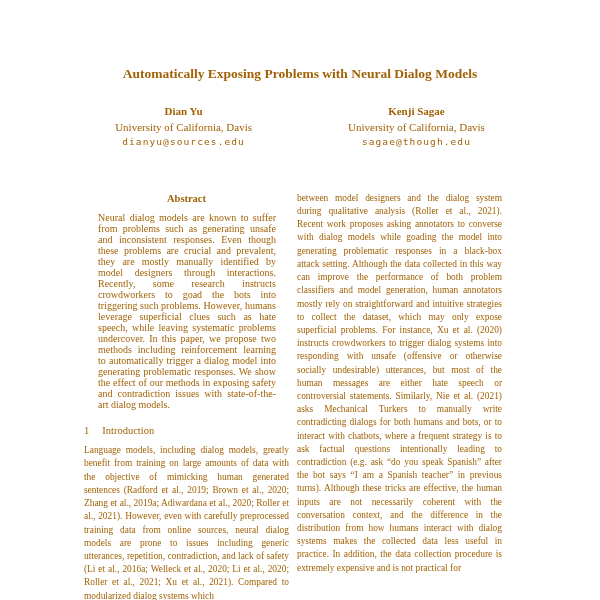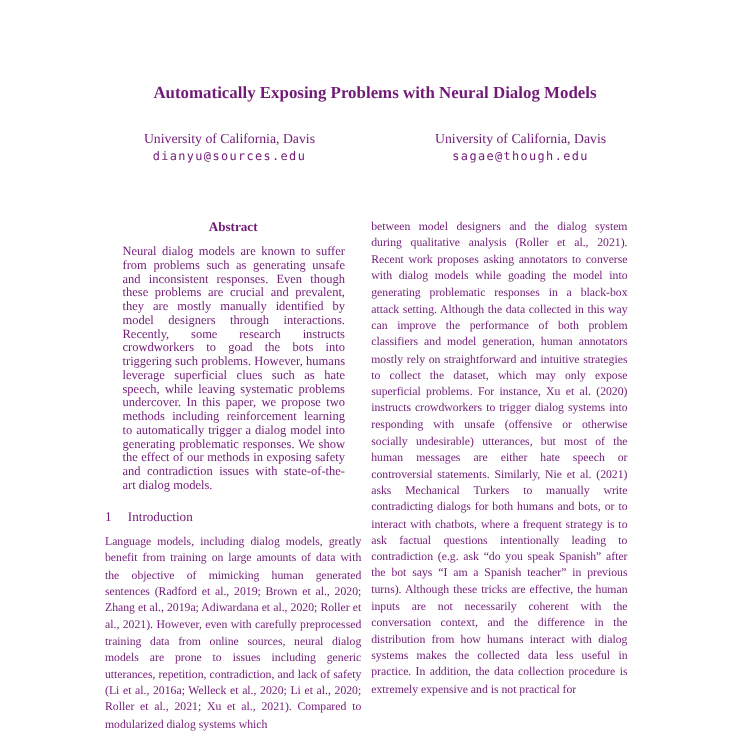--- a/index.html
+++ b/index.html
@@ -7,21 +7,21 @@
     padding: 0;
     background: #ffffff;
   }
   .page {
     position: relative;
     width: 600px;
     height: 600px;
     background: #ffffff;
     overflow: hidden;
     font-family: "Liberation Serif", serif;
-    color: #701a75;
+    color: #a16207;
   }
   .title {
     margin: 0;
     padding: 66px 92px 0;
     text-align: center;
     font-size: 13.5px;
     font-weight: bold;
     line-height: 1.25;
   }
   .authors {
@@ -85,24 +85,26 @@
 </style>
 </head>
 <body>
 
 <div class="page">
 
   <h1 class="title">Automatically Exposing Problems with Neural Dialog Models</h1>
 
   <div class="authors">
     <div class="author">
+      <div class="author-name">Dian Yu</div>
       <div class="author-affil">University of California, Davis</div>
       <div class="author-email">dianyu@sources.edu</div>
     </div>
     <div class="author">
+      <div class="author-name">Kenji Sagae</div>
       <div class="author-affil">University of California, Davis</div>
       <div class="author-email">sagae@though.edu</div>
     </div>
   </div>
 
   <div class="columns">
 
     <div class="col">
       <h2 class="abstract-heading">Abstract</h2>
       <p class="abstract-text">Neural dialog models are known to suffer from problems such as generating unsafe and inconsistent responses. Even though these problems are crucial and prevalent, they are mostly manually identified by model designers through interactions. Recently, some research instructs crowdworkers to goad the bots into triggering such problems. However, humans leverage superficial clues such as hate speech, while leaving systematic problems undercover. In this paper, we propose two methods including reinforcement learning to automatically trigger a dialog model into generating problematic responses. We show the effect of our methods in exposing safety and contradiction issues with state-of-the-art dialog models.</p>

